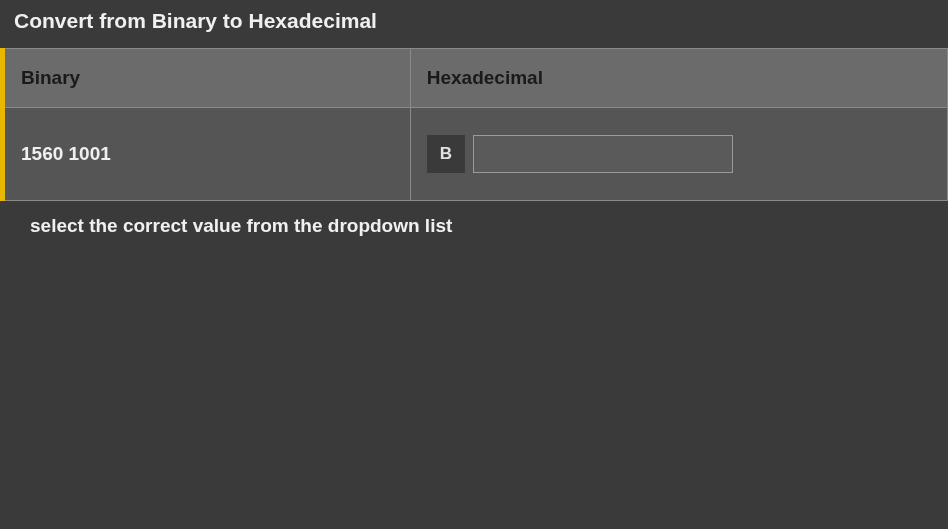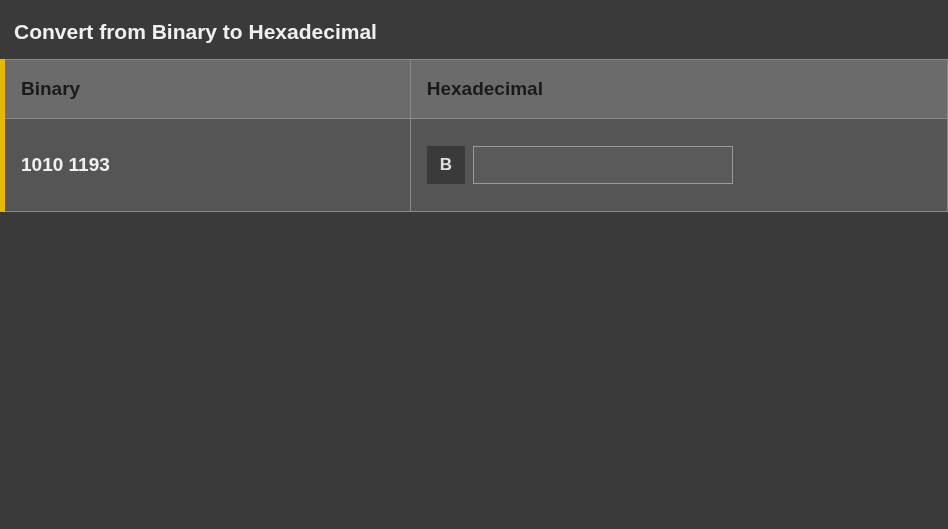--- a/index.html
+++ b/index.html
@@ -9,21 +9,21 @@
     }
     body {
       width: 948px;
       height: 529px;
       background: #3a3a3a;
       font-family: Arial, sans-serif;
       color: #e8e8e8;
       overflow: hidden;
     }
     .container {
-      padding: 20px 0 0 0;
+      padding: 9px 0 0 0;
     }
     .title {
       font-size: 21px;
       font-weight: bold;
       color: #f0f0f0;
       padding: 0 0 15px 14px;
     }
     .table-wrapper {
       border-left: 5px solid #e8b800;
       margin-left: 0;
@@ -103,25 +103,26 @@
   <div class="title">Convert from Binary to Hexadecimal</div>
 
   <div class="table-wrapper">
     <table class="table">
       <tbody>
           <tr class="header-row">
         <th class="header-cell">Binary</th>
         <th class="header-cell">Hexadecimal</th>
       </tr>
       <tr class="data-row">
-        <td class="data-cell">1010 1193</td>
+        <td class="data-cell">1560 1001</td>
         <td class="data-cell answer-cell">
           <div class="answer-group">
             <div class="letter-box">B</div>
             <select class="dropdown" value=""></select>
           </div>
         </td>
       </tr>
     </tbody>
       </table>
   </div>
 
+  <div class="instruction">select the correct value from the dropdown list</div>
 </div>
 
 </body></html>

